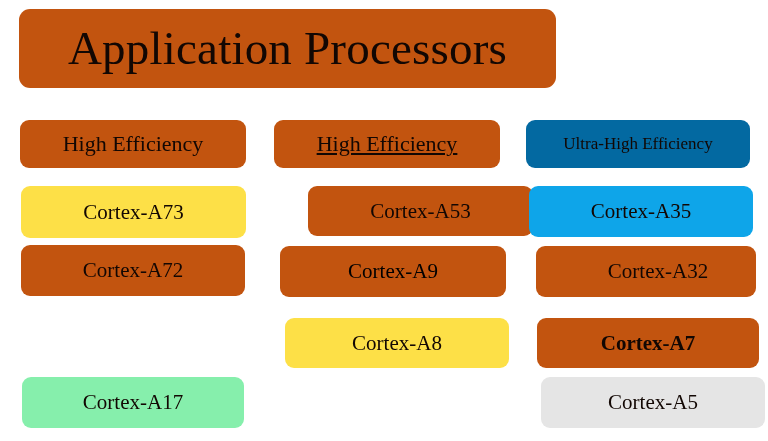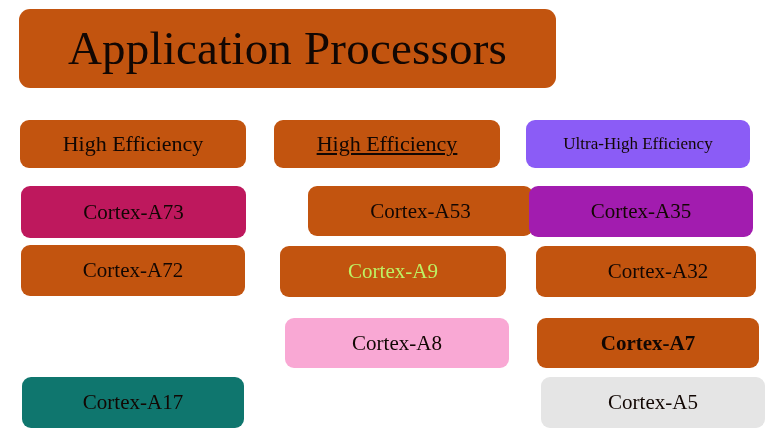--- a/index.html
+++ b/index.html
@@ -74,28 +74,28 @@
 </style>
 </head>
 <body style="background: rgb(255, 255, 255);">
 
 <div id="diagram">
 
   <div class="box" id="title-box" style="background: rgb(194, 84, 15); color: rgb(18, 7, 3);">Application Processors</div>
 
   <div class="box header-box" id="header-0" style="background: rgb(194, 84, 15); color: rgb(18, 7, 3);">High Efficiency</div>
   <div class="box header-box" id="header-1" style="background: rgb(194, 84, 15); color: rgb(18, 7, 3);">High Efficiency</div>
-  <div class="box header-box" id="header-2" style="background: #8b5cf6; color: rgb(18, 7, 3);">Ultra-High Efficiency</div>
+  <div class="box header-box" id="header-2" style="background: #0369a1; color: rgb(18, 7, 3);">Ultra-High Efficiency</div>
 
-  <div class="box item-box" id="item-0-0" style="background: #be185d; color: rgb(18, 7, 3);">Cortex-A73</div>
+  <div class="box item-box" id="item-0-0" style="background: #fde047; color: rgb(18, 7, 3);">Cortex-A73</div>
   <div class="box item-box" id="item-0-1" style="background: rgb(194, 84, 15); color: rgb(18, 7, 3);">Cortex-A72</div>
-  <div class="box item-box" id="item-0-3" style="background: #0f766e; color: rgb(18, 7, 3);">Cortex-A17</div>
+  <div class="box item-box" id="item-0-3" style="background: #86efac; color: rgb(18, 7, 3);">Cortex-A17</div>
 
   <div class="box item-box" id="item-1-0" style="background: rgb(194, 84, 15); color: rgb(18, 7, 3);">Cortex-A53</div>
-  <div class="box item-box" id="item-1-1" style="background: rgb(194, 84, 15); color: #bef264;">Cortex-A9</div>
-  <div class="box item-box" id="item-1-2" style="background: #f9a8d4; color: rgb(18, 7, 3);">Cortex-A8</div>
+  <div class="box item-box" id="item-1-1" style="background: rgb(194, 84, 15); color: #000000;">Cortex-A9</div>
+  <div class="box item-box" id="item-1-2" style="background: #fde047; color: rgb(18, 7, 3);">Cortex-A8</div>
 
-  <div class="box item-box" id="item-2-0" style="background: #a21caf; color: rgb(18, 7, 3);">Cortex-A35</div>
+  <div class="box item-box" id="item-2-0" style="background: #0ea5e9; color: rgb(18, 7, 3);">Cortex-A35</div>
   <div class="box item-box" id="item-2-1" style="background: rgb(194, 84, 15); color: rgb(18, 7, 3);">Cortex-A32</div>
   <div class="box item-box" id="item-2-2" style="background: rgb(194, 84, 15); color: rgb(18, 7, 3);">Cortex-A7</div>
   <div class="box item-box" id="item-2-3" style="background: #e5e5e5; color: rgb(18, 7, 3);">Cortex-A5</div>
 
 </div>
 
 </body></html>

